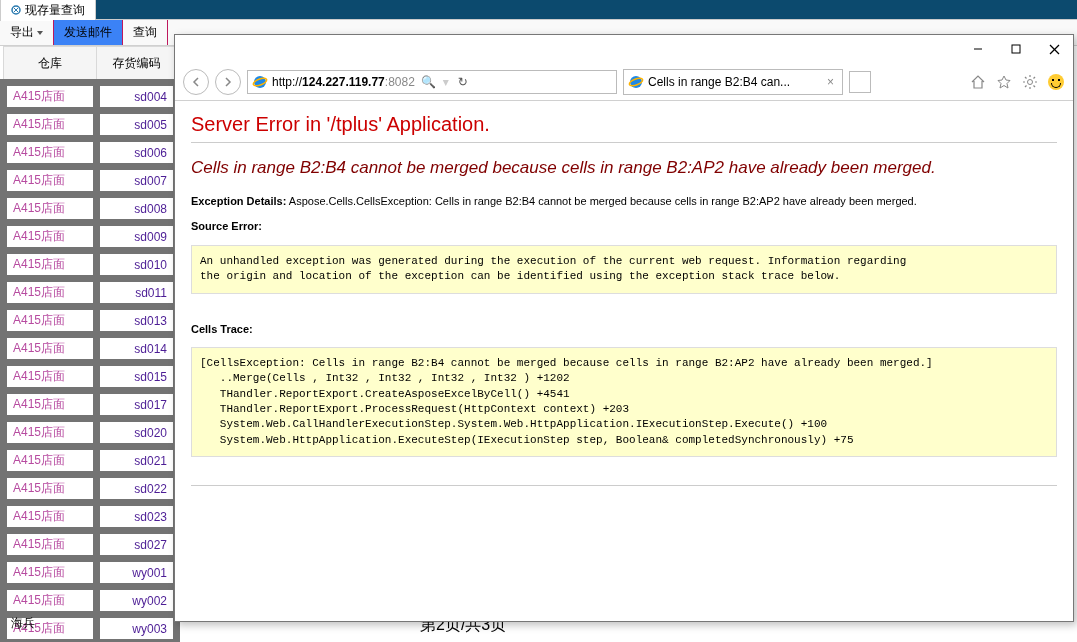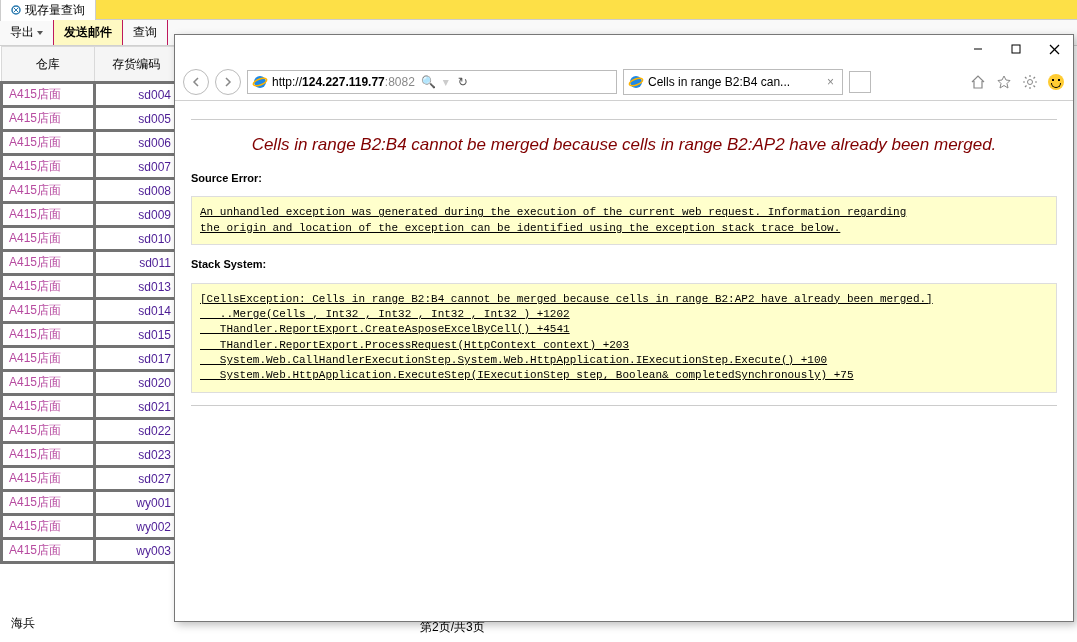--- a/index.html
+++ b/index.html
@@ -1,35 +1,35 @@
 <!DOCTYPE html>
 <html><head>
 <meta charset="utf-8">
 <style>
 * { margin:0; padding:0; box-sizing:border-box; }
 body { font-family:"Microsoft YaHei","Segoe UI",Arial,sans-serif; font-size:12px; background:#fff; width:1077px; height:642px; overflow:hidden; position:relative; color:#000; }
 
 
-.app-tab { display:flex; align-items:center; height:20px; border-bottom:1px solid #ccc; background:#fde047; }
+.app-tab { display:flex; align-items:center; height:20px; border-bottom:1px solid #ccc; background:#0c4a6e; }
 .app-tab .tab { padding:2px 10px; background:#fff; border:1px solid #ccc; border-bottom:none; display:flex; align-items:center; gap:4px; }
 .app-tab .tab svg { width:10px; height:10px; }
 .toolbar { display:flex; align-items:center; height:26px; border-bottom:1px solid #d0d0d0; background:#f9f9f9; }
 .toolbar .btn { padding:4px 10px; border-right:1px solid #be185d; cursor:pointer; display:flex; align-items:center; gap:3px; }
-.toolbar .btn.highlight { background:#fef9c3;font-weight:bold; }
+.toolbar .btn.highlight { background:#3b82f6; }
 .toolbar .btn .caret { display:inline-block; border-left:3px solid transparent; border-right:3px solid transparent; border-top:4px solid #555; }
 
 .sheet-wrap { position:absolute; top:46px; left:0; right:0; bottom:0; background:#fff; }
 table.sheet { border-collapse:collapse; width:180px; }
 table.sheet th { background:#f5f5f5; border:1px solid #d9d9d9; padding:4px 6px; font-weight:normal; text-align:center; height:36px; }
-table.sheet td { border:3px solid #737373; padding:2px 6px; height:19px; font-size:12px; }
+table.sheet td { border:7px solid #737373; padding:2px 6px; height:19px; font-size:12px; }
 table.sheet td.wh { color:#b74ba0; }
 table.sheet td.code { color:#4c1d95; text-align:right; }
 
 .footer-left { position:absolute; bottom:10px; left:11px; font-size:12px; }
-.footer-page { position:absolute; bottom:6px; left:420px; font-size:12px; }
+.footer-page { position:absolute; bottom:6px; left:420px; font-size:16px; }
 
 
 .ie-window { position:absolute; left:174px; top:34px; width:900px; height:588px; background:#fff; border:1px solid #777; box-shadow:3px 3px 8px rgba(0,0,0,0.25); display:flex; flex-direction:column; }
 .ie-titlebar { height:28px; display:flex; justify-content:flex-end; align-items:center; background:#fff; }
 .ie-titlebar .win-btn { width:38px; height:22px; display:flex; align-items:center; justify-content:center; cursor:pointer; }
 .ie-toolbar { height:38px; display:flex; align-items:center; padding:0 8px; gap:6px; border-bottom:1px solid #d0d0d0; }
 .nav-btn { width:26px; height:26px; border:1px solid #bbb; border-radius:50%; display:flex; align-items:center; justify-content:center; color:#888; cursor:pointer; }
 .addr { flex:0 0 370px; height:24px; border:1px solid #bbb; display:flex; align-items:center; padding:0 4px; gap:4px; }
 .addr .e-icon { width:16px; height:16px; }
 .addr span.url { font-size:12px; }
@@ -41,24 +41,24 @@
 .ie-right-icons { margin-left:auto; display:flex; gap:8px; align-items:center; color:#888; }
 .ie-right-icons .ico { width:18px; height:18px; display:flex; align-items:center; justify-content:center; cursor:pointer; }
 .smiley { width:16px; height:16px; border-radius:50%; background:#ffcc33; position:relative; }
 .smiley::before,.smiley::after{content:'';position:absolute;background:#000;}
 .smiley::before{width:2px;height:2px;top:5px;left:4px;box-shadow:6px 0 #000;}
 .smiley::after{width:8px;height:4px;border:1px solid #000;border-top:none;border-radius:0 0 6px 6px;top:9px;left:3px;background:none;}
 
 .ie-content { flex:1; overflow:auto; padding:12px 16px; font-family:Verdana,Arial,sans-serif; }
 .ie-content h1 { font-family:Verdana,sans-serif; color:#c00; font-size:20px; font-weight:400; margin-bottom:4px; }
 .ie-content hr { border:none; border-top:1px solid #ccc; margin:6px 0 14px; }
-.ie-content h2 { font-family:Verdana,sans-serif; color:#800000; font-size:17px; font-style:italic; font-weight:400; margin-bottom:14px; line-height:1.35;text-align:center; }
+.ie-content h2 { font-family:Verdana,sans-serif; color:#800000; font-size:17px; font-style:italic; font-weight:400; margin-bottom:14px; line-height:1.35; }
 .ie-content .blk { font-size:11px; margin-bottom:10px; line-height:1.4; font-family:Arial,sans-serif; }
 .ie-content .blk b { font-family:Arial,sans-serif; }
-.ie-content .codebox { background:#ffffcc; border:1px solid #ddd; padding:8px; font-family:Consolas,"Courier New",monospace; font-size:11px; white-space:pre; overflow-x:auto; margin:6px 0 12px; line-height:1.4; color:#000;text-decoration:underline; }
+.ie-content .codebox { background:#ffffcc; border:1px solid #ddd; padding:8px; font-family:Consolas,"Courier New",monospace; font-size:11px; white-space:pre; overflow-x:auto; margin:6px 0 28px; line-height:1.4; color:#000; }
 </style>
 </head>
 <body>
 
 <div class="app-tab">
   <div class="tab">
     <svg viewBox="0 0 10 10">
         <circle cx="5" cy="5" r="4" fill="none" stroke="#2a7ab0" stroke-width="1.5"></circle>
         <line x1="3" y1="3" x2="7" y2="7" stroke="#2a7ab0"></line>
         <line x1="7" y1="3" x2="3" y2="7" stroke="#2a7ab0"></line>
@@ -249,26 +249,28 @@
               <line x1="11.5" y1="4.5" x2="13" y2="3"></line>
             </g>
           </svg>
         </div>
       <div class="ico">
           <div class="smiley"></div>
         </div>
     </div>
   </div>
   <div class="ie-content">
+    <h1>Server Error in '/tplus' Application.</h1>
     <hr>
     <h2>Cells in range B2:B4 cannot be merged because cells in range B2:AP2 have already been merged.</h2>
+    <div class="blk"><b>Exception Details:</b><span> Aspose.Cells.CellsException: Cells in range B2:B4 cannot be merged because cells in range B2:AP2 have already been merged.</span></div>
     <div class="blk"><b>Source Error:</b></div>
     <div class="codebox">An unhandled exception was generated during the execution of the current web request. Information regarding
 the origin and location of the exception can be identified using the exception stack trace below.</div>
-    <div class="blk"><b>Stack System:</b></div>
+    <div class="blk"><b>Cells Trace:</b></div>
     <div class="codebox">[CellsException: Cells in range B2:B4 cannot be merged because cells in range B2:AP2 have already been merged.]
    ..Merge(Cells , Int32 , Int32 , Int32 , Int32 ) +1202
    THandler.ReportExport.CreateAsposeExcelByCell() +4541
    THandler.ReportExport.ProcessRequest(HttpContext context) +203
    System.Web.CallHandlerExecutionStep.System.Web.HttpApplication.IExecutionStep.Execute() +100
    System.Web.HttpApplication.ExecuteStep(IExecutionStep step, Boolean&amp; completedSynchronously) +75</div>
     <hr>
   </div>
 </div>
 

